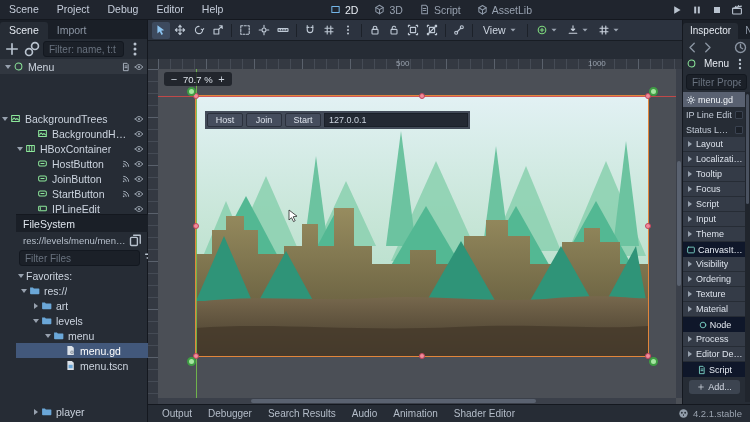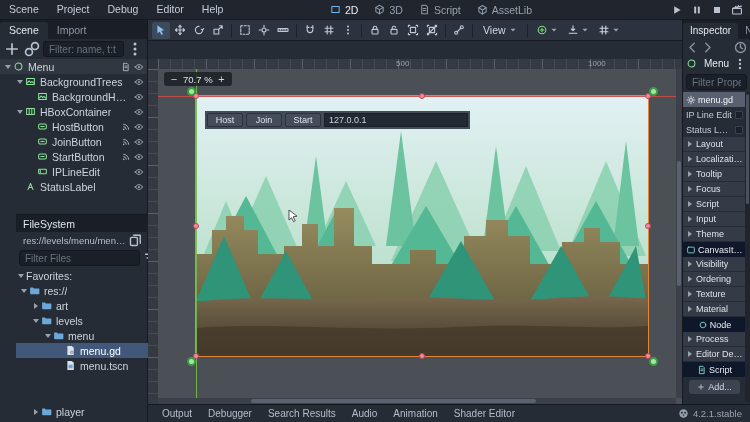--- a/index.html
+++ b/index.html
@@ -261,21 +261,21 @@
                 </svg>
               </span>
               <span class="ic">
                 <svg viewBox="0 0 12 12" fill="none" stroke="currentColor" stroke-width="1.1" stroke-linecap="round" stroke-linejoin="round">
                   <path d="M1.6 6C3.1 3.9 4.8 3.1 6 3.1S8.9 3.9 10.4 6C8.9 8.1 7.2 8.9 6 8.9S3.1 8.1 1.6 6z"></path>
                   <circle cx="6" cy="6" r="1.1" fill="currentColor" stroke="none"></circle>
                 </svg>
               </span>
             </span>
           </div>
-          <div class="trow" style="padding-left: 15px;">
+          <div class="trow" style=" margin-top: 37px;">
             <span class="arr">
               <span class="tri-d"></span>
             </span>
             <span class="ic nicon">
               <svg viewBox="0 0 12 12" fill="none" stroke="currentColor" stroke-width="1.1" stroke-linecap="round" stroke-linejoin="round">
                 <rect x="1.8" y="2.6" width="8.4" height="6.8"></rect>
                 <path d="M2.6 7.6l1.9-2.2 1.7 1.9 1.2-1.3 1.9 1.6"></path>
               </svg>
             </span>
             <span class="lbl">BackgroundTrees</span>

